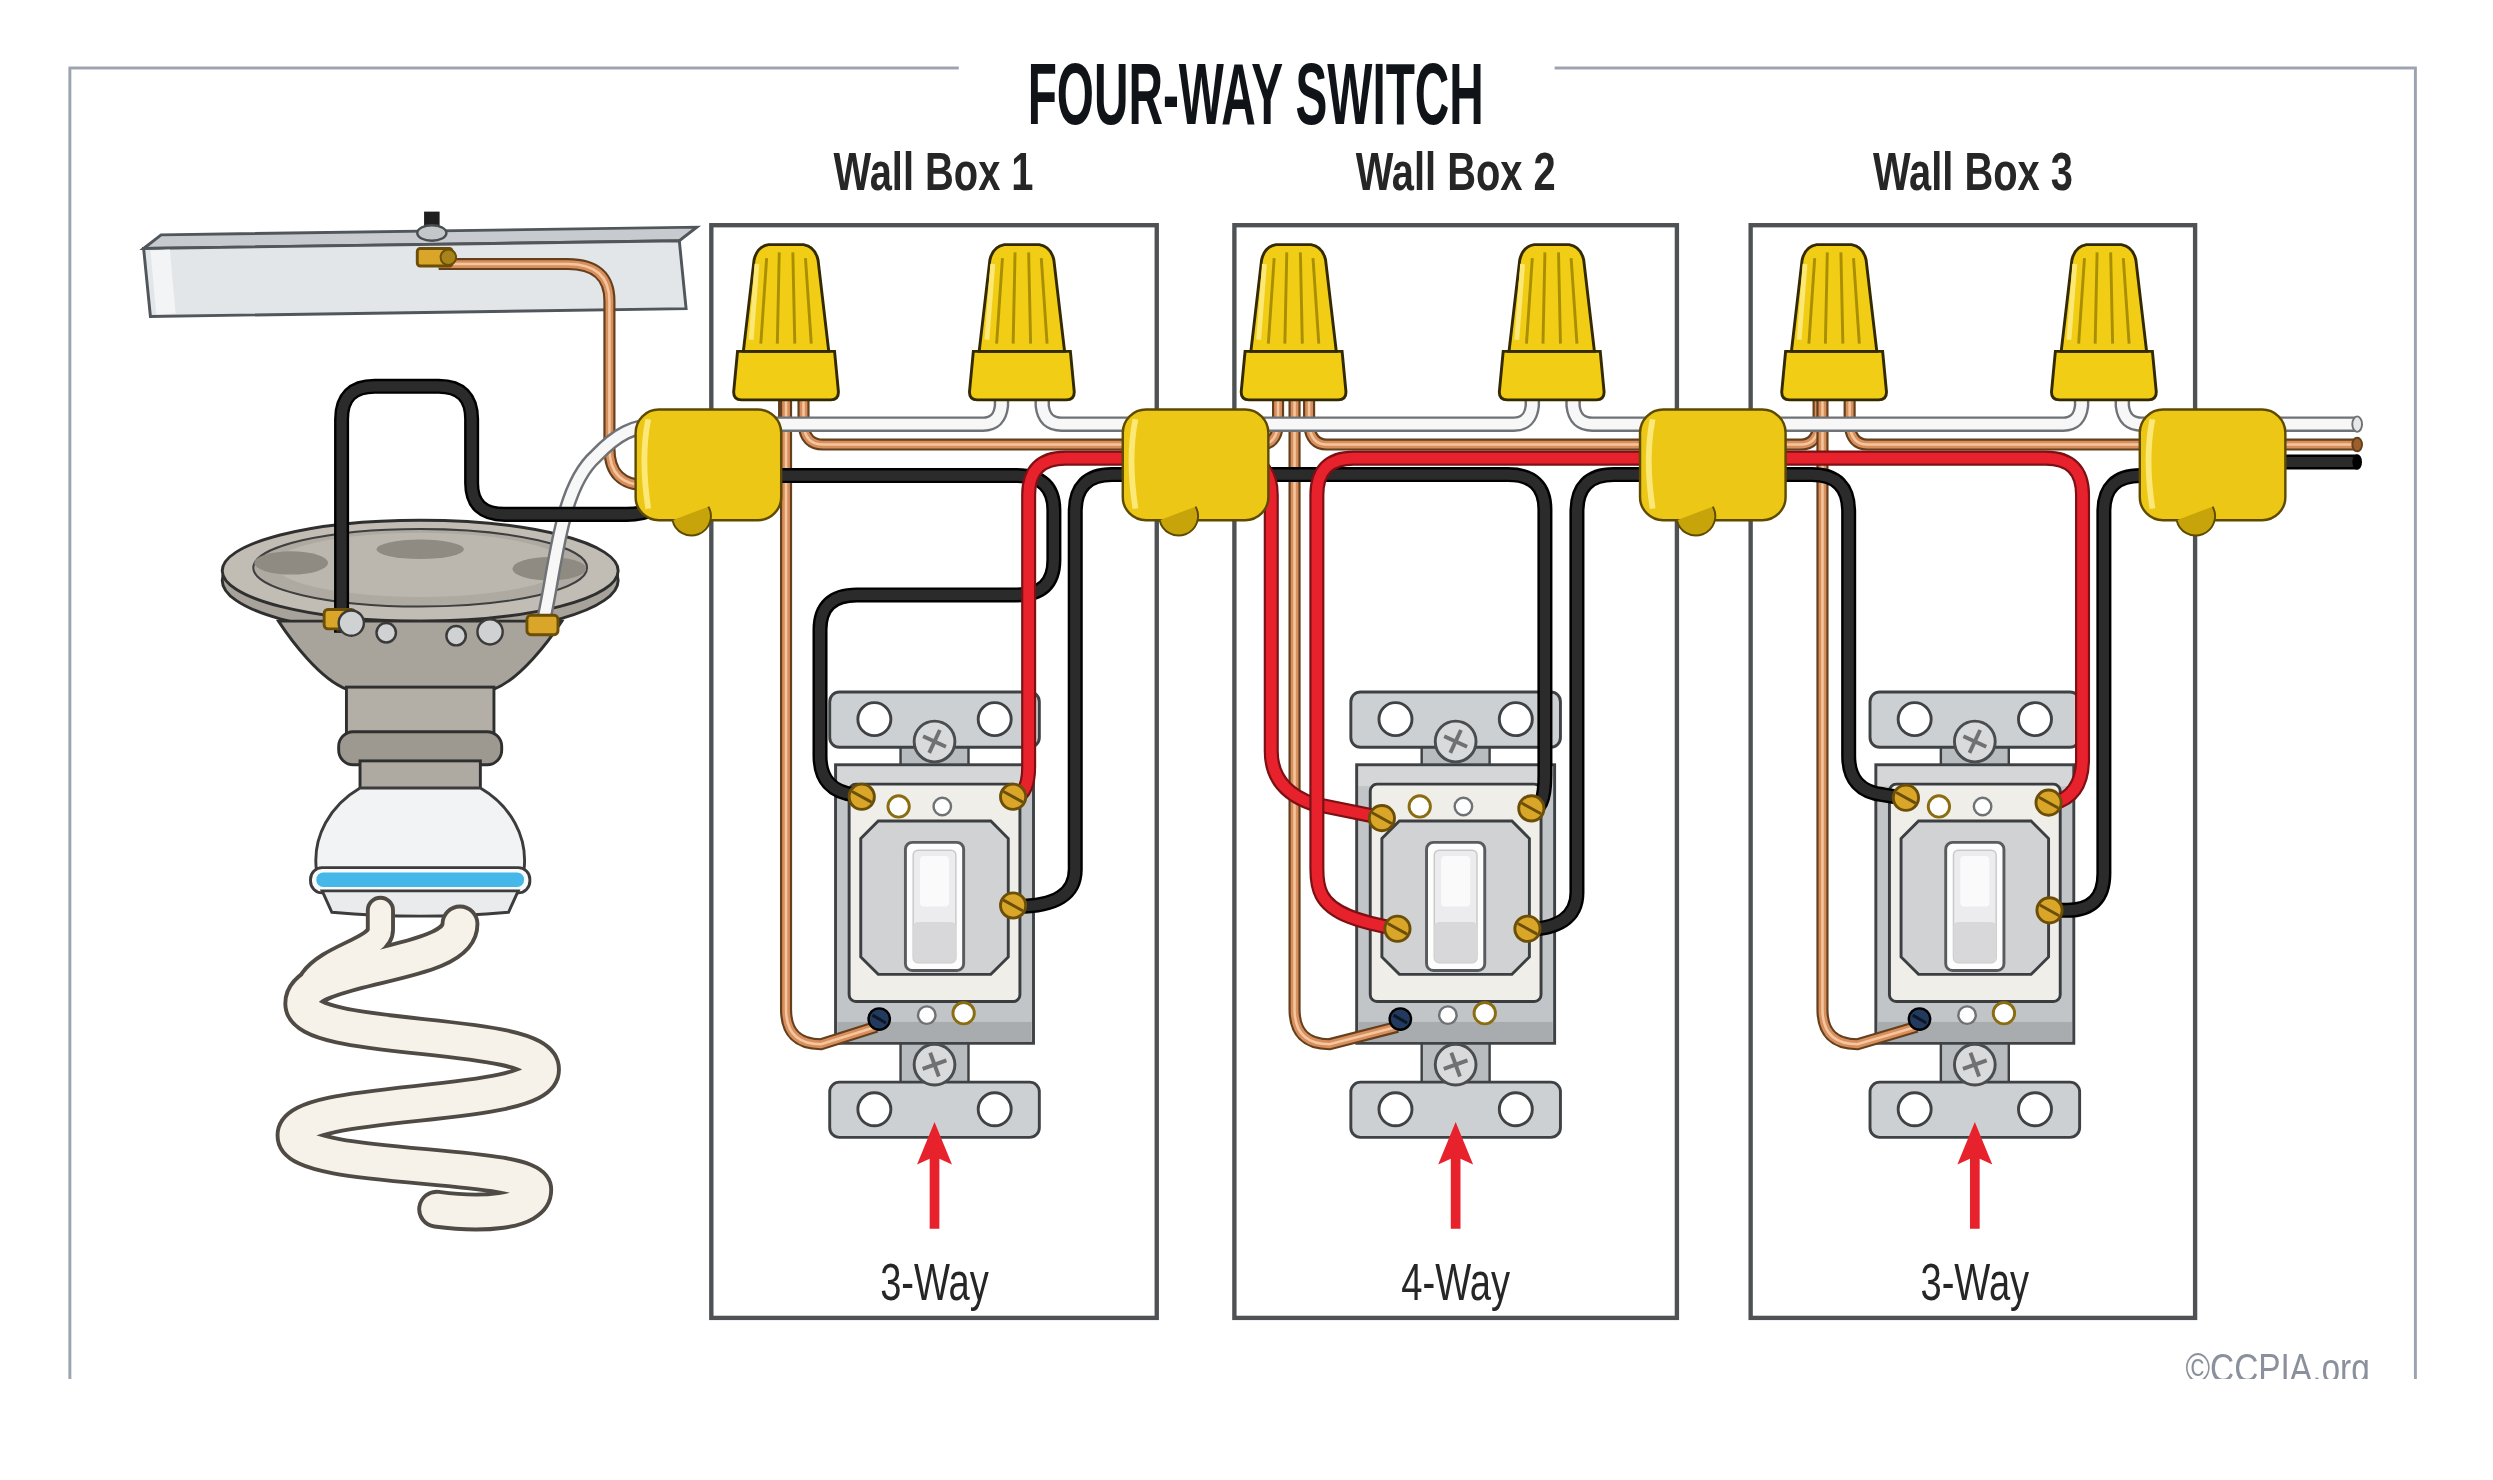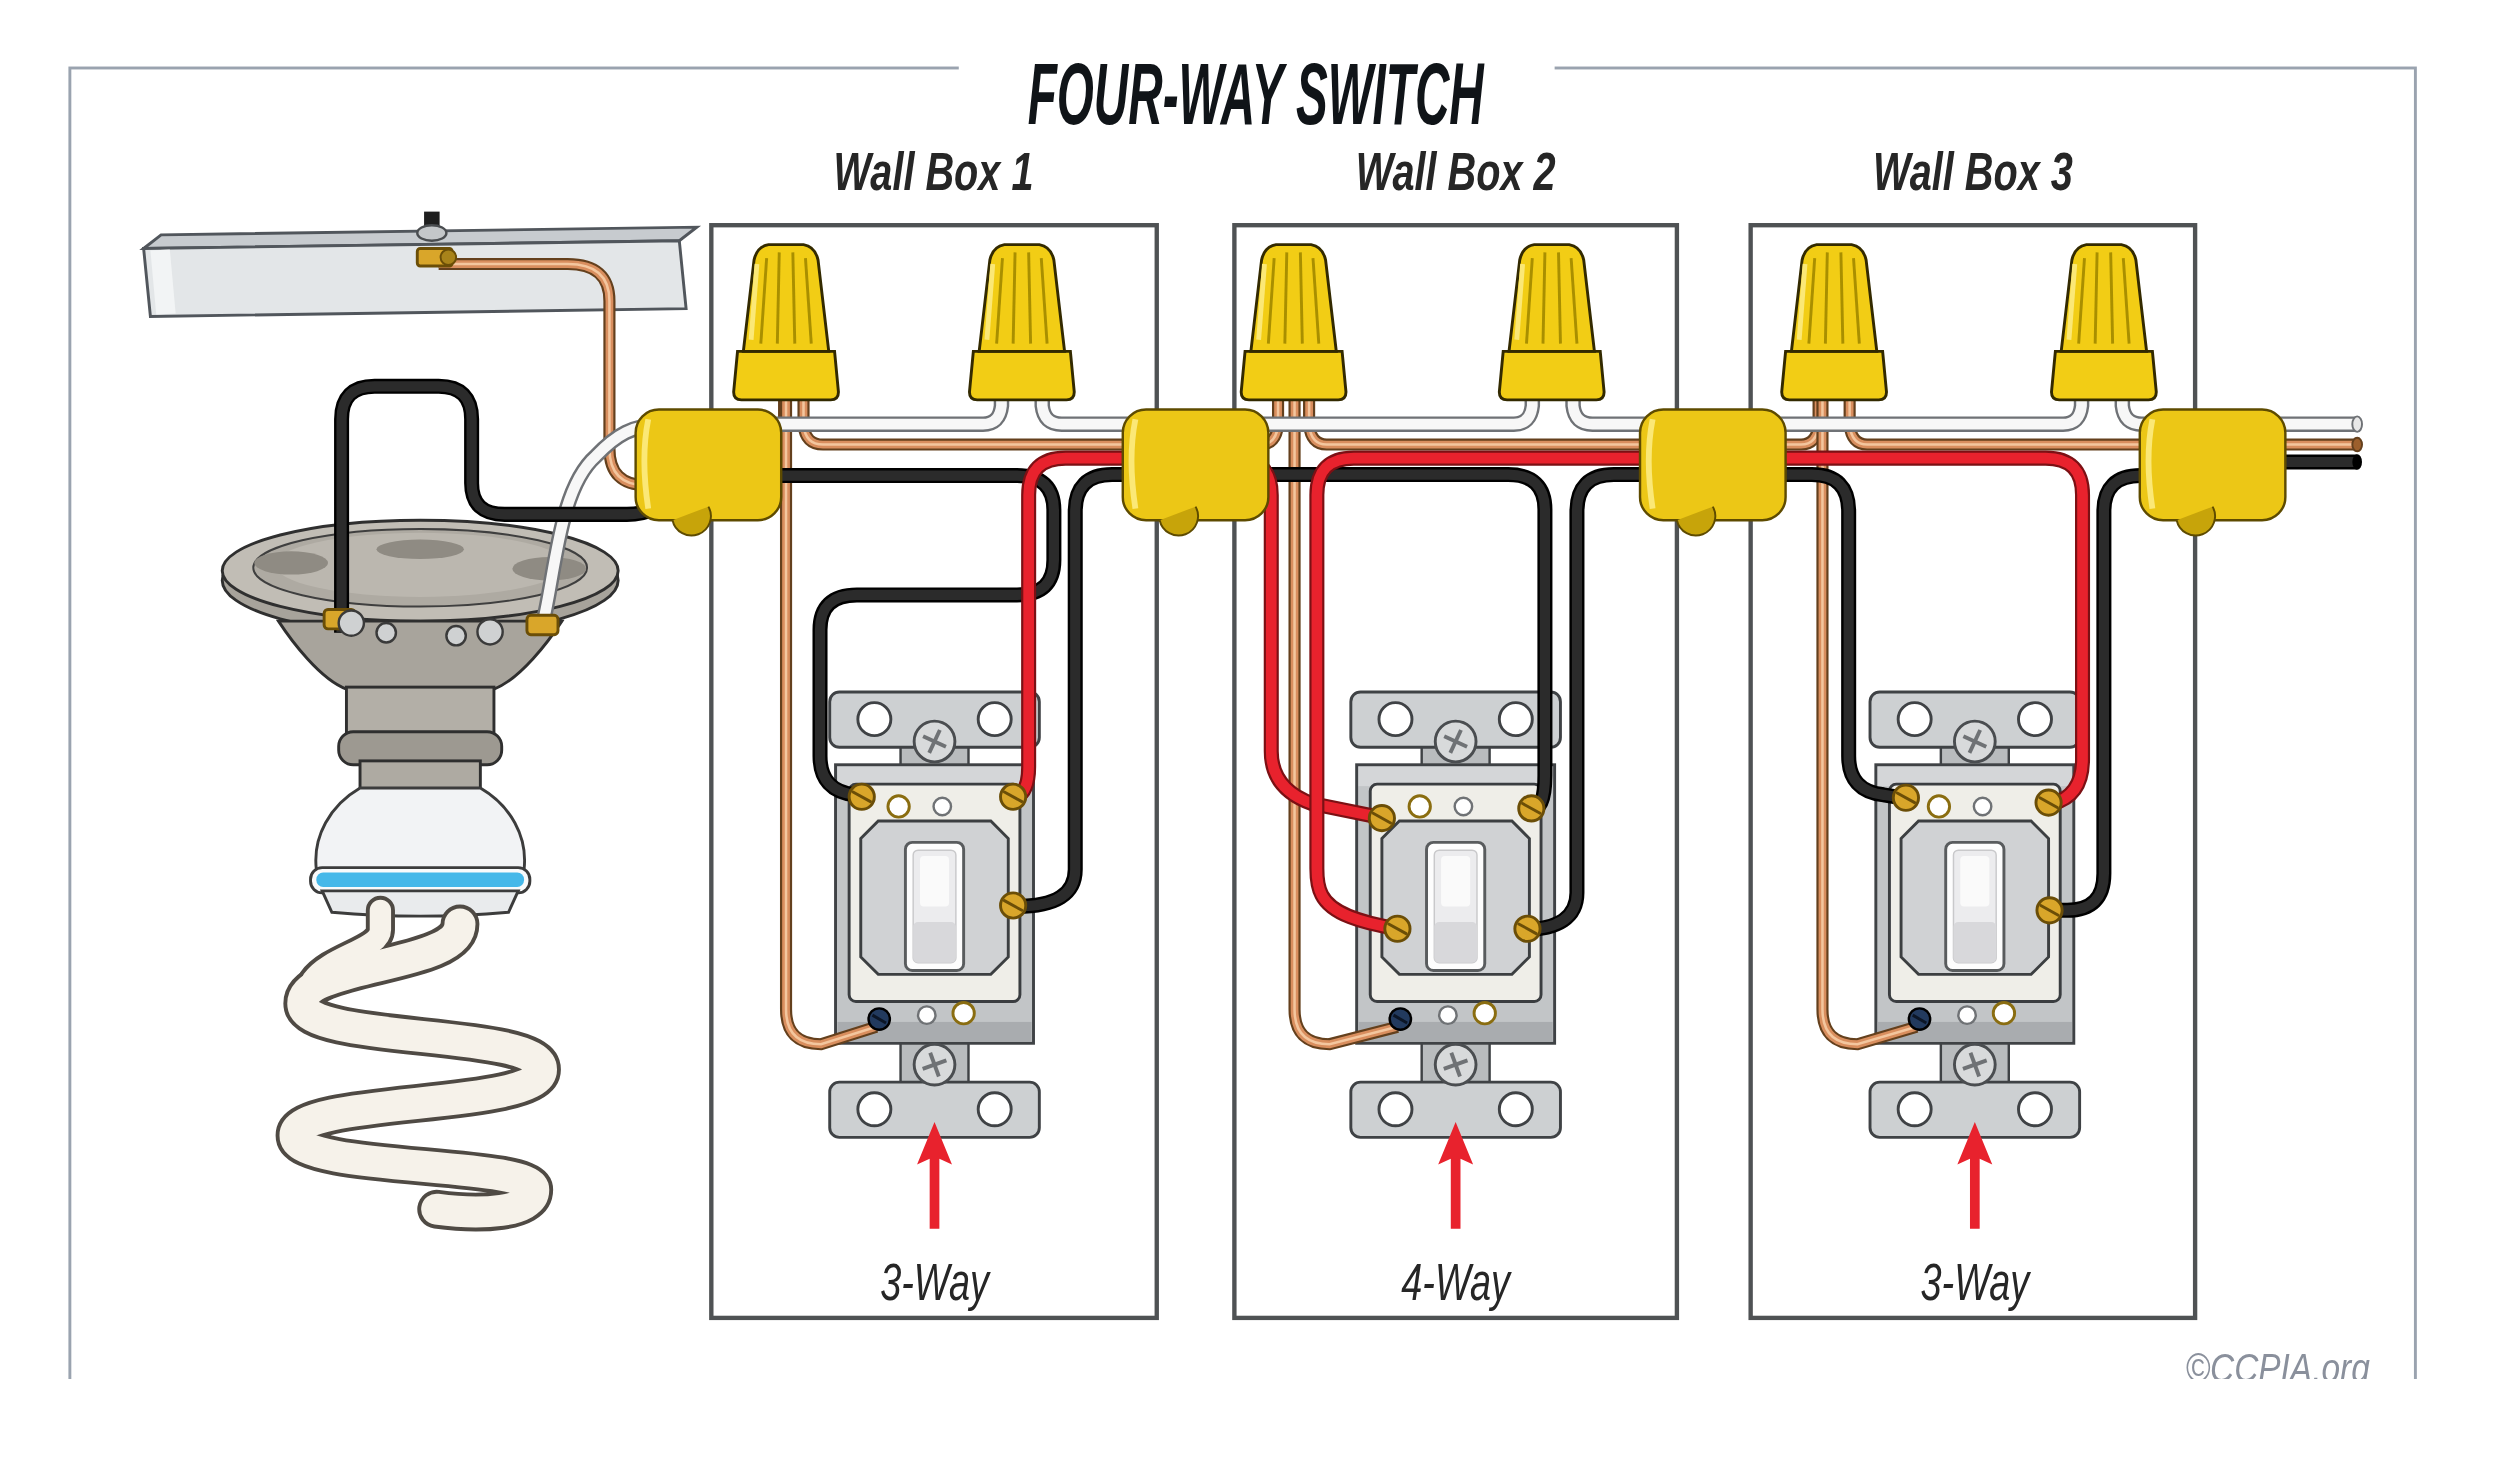--- a/index.html
+++ b/index.html
@@ -1,16 +1,16 @@
 <!DOCTYPE html>
 <html style="--red: #e8222d; --red_dark: #7c1014; --black_wire: #2b2b2b; --white_wire: #f7f7f7; --wire_outline_gray: #6f7276; --copper: #d98e5e; --copper_dark: #64401d; --copper_light: #f3c69e; --clamp_yellow: #ecc716; --clamp_dark: #c7a40a; --nut_yellow: #f2cd15; --nut_shade: #a98f00; --box_border: #4f5254; --frame_border: #9aa3af; --metal: #cdd0d2; --metal_dark: #3f4245; --switch_body: #efeee8; --toggle: #fdfdfd; --plate_gray: #b2aea6; --blue_ring: #45b8e9; --brass: #d9a62a; --title_text: #101418; --label_text: #262626; --watermark_text: #8a909c; --arrow: #e8222d;"><head>
 <meta charset="utf-8">
 <style>
   html,body{margin:0;padding:0;background:#ffffff;}
-  .stage{width:2494px;height:1379px;position:relative;background:#fff;font-style:italic;}
+  .stage{width:2494px;height:1379px;position:relative;background:#fff;}
   svg{display:block;}
   text{font-family:"Liberation Sans", sans-serif;}
   
   .nf{fill:none;}
   .ow{stroke:var(--wire_outline_gray);stroke-width:16;}
   .iw{stroke:var(--white_wire);stroke-width:11;}
   .ob{stroke:#000000;stroke-width:15.5;}
   .ib{stroke:var(--black_wire);stroke-width:10.5;}
   .oc{stroke:var(--copper_dark);stroke-width:12.5;}
   .ic{stroke:var(--copper);stroke-width:8;}

